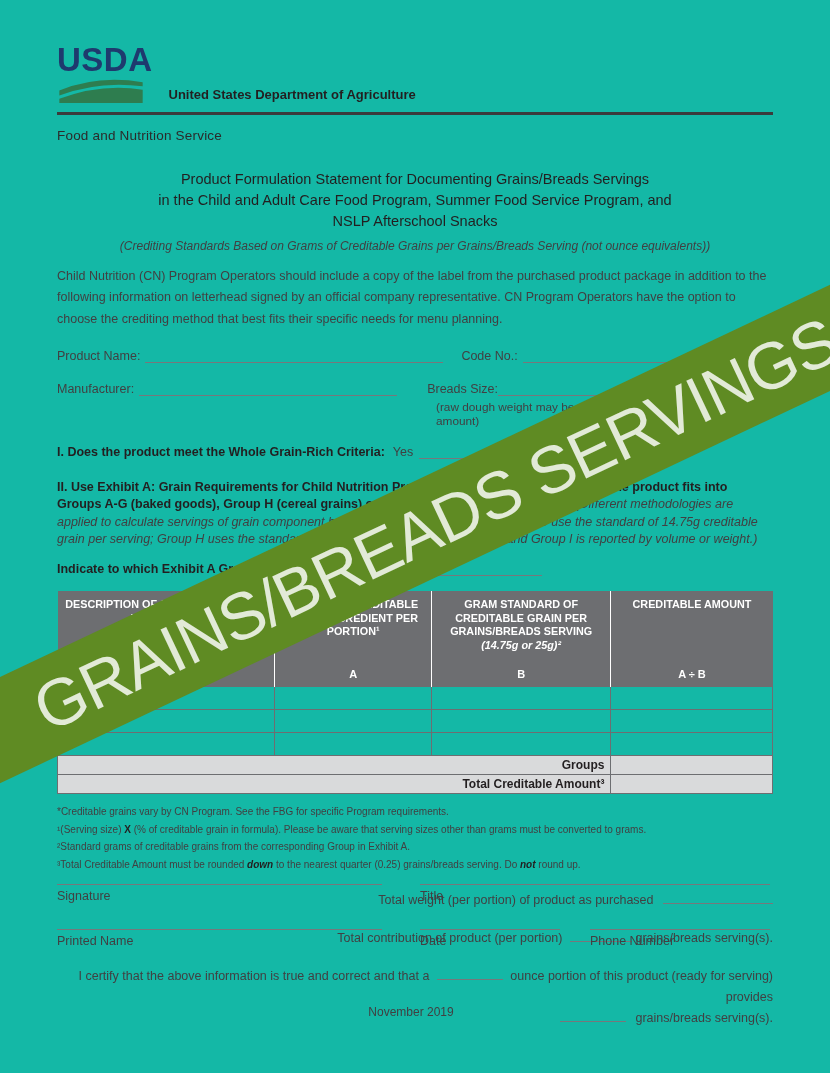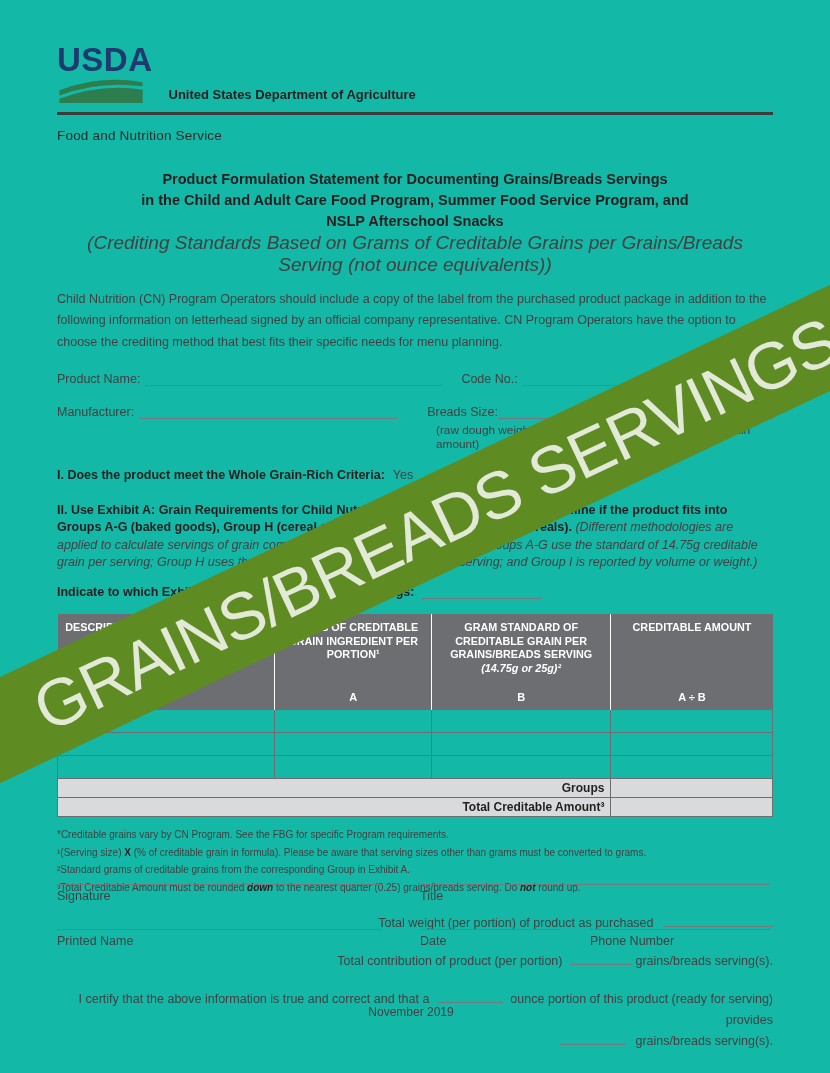--- a/index.html
+++ b/index.html
@@ -9,22 +9,22 @@
 
   
   .masthead{display:flex;align-items:flex-end;}
   .usda-word{font-size:33px;line-height:32px;font-weight:bold;color:#1e3a6e;letter-spacing:.5px;}
   .swoosh{display:block;margin-top:2px;}
   .agency{margin-left:16px;margin-bottom:1px;font-weight:bold;font-size:13px;color:#231f20;}
   .rule{height:2.5px;background:#3b3b3c;margin-top:9px;}
   .fns{margin-top:13px;font-size:13.5px;color:#2b2b2b;letter-spacing:.2px;}
 
   
-  .title{margin-top:26px;text-align:center;color:#231f20;font-weight:bold;font-size:14.5px;line-height:21px;}
-  .subtitle{text-align:center;font-style:italic;font-size:19px;color:#414042;}
+  .title{margin-top:26px;text-align:center;color:#231f20;font-weight:normal;font-size:14.5px;line-height:21px;}
+  .subtitle{margin-top:7px;text-align:center;font-style:italic;font-size:12px;color:#414042;}
 
   .intro{margin-top:13px;font-size:12.5px;line-height:21.5px;}
 
   
   .frow{display:flex;align-items:flex-end;margin-top:18px;font-size:12.5px;}
   .blank{border-bottom:1px solid #77787b;height:14px;}
   .grow{flex:1;}
   .lbl{white-space:nowrap;}
   .boldlbl{font-weight:bold;color:#231f20;white-space:nowrap;}
   .note{margin-left:379px;margin-top:4px;font-size:11.8px;}

